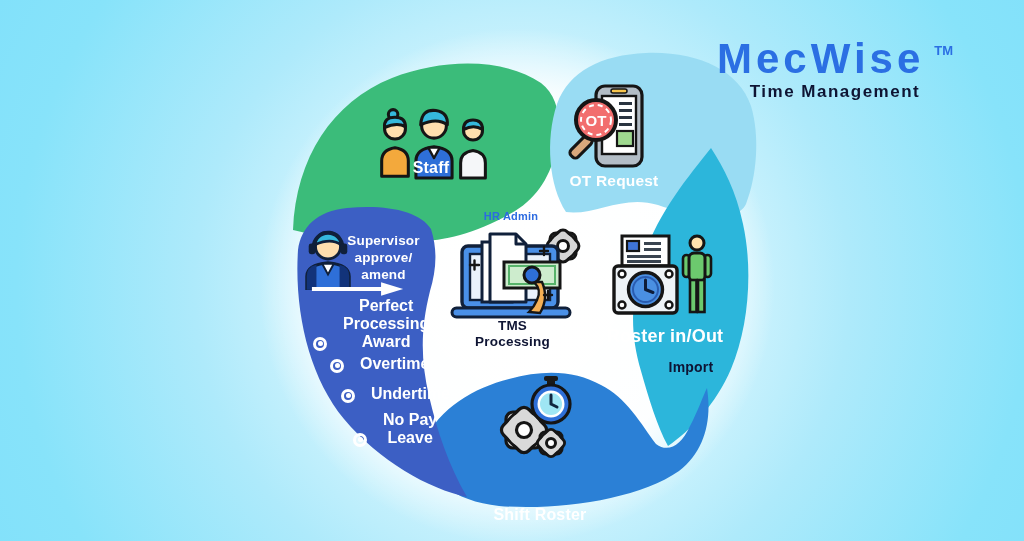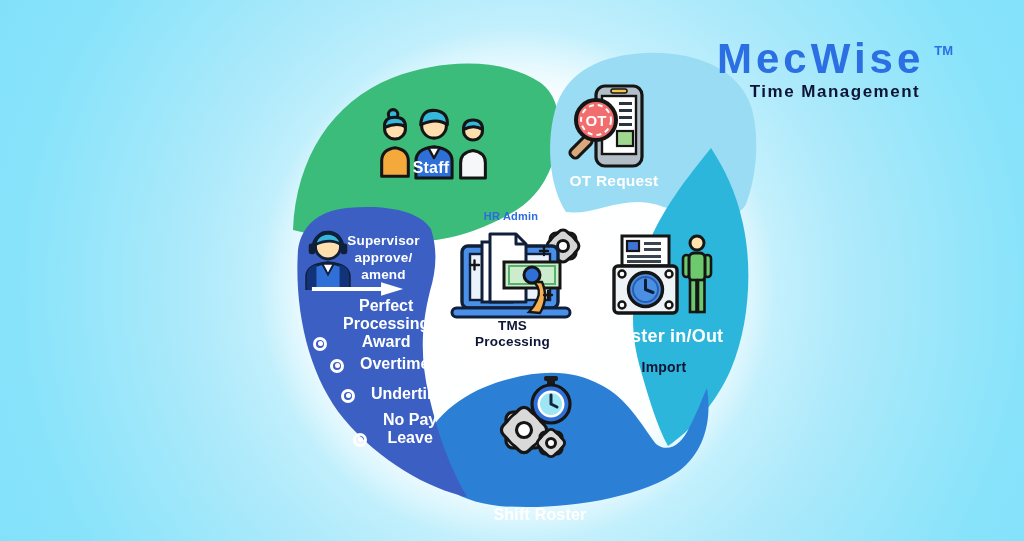--- a/index.html
+++ b/index.html
@@ -210,21 +210,21 @@
     <path d="M 2 8 H 78" stroke="#ffffff" stroke-width="4" fill="none"></path>
     <path d="M 74 1 L 97 8 L 74 15 Z" fill="#ffffff"></path>
   </svg>
 
   <div class="lbl" style="left:371px;top:159px;width:120px;font-size:16px">Staff</div>
 
   <div class="lbl" style="left:554px;top:172px;width:120px;font-size:15.5px">OT Request</div>
 
   <div class="lbl" style="left:595px;top:326px;width:140px;font-size:18px">Roster in/Out</div>
 
-  <div class="lbl navy" style="left:599px;top:359px;width:130px;font-size:14px">Import</div>
+  <div class="lbl navy" style="left:626px;top:359px;width:130px;font-size:14px">Import</div>
 
   <div class="lbl" style="left:470px;top:506px;width:140px;font-size:16px">Shift Roster</div>
 
   <div class="lbl blueTxt" style="left:446px;top:210px;width:130px;font-size:11px">HR Admin</div>
 
   <div class="lbl navy" style="left:450px;top:318px;width:125px;font-size:13.5px">
     <div>TMS</div>
     <div>Processing</div>
   </div>
 

